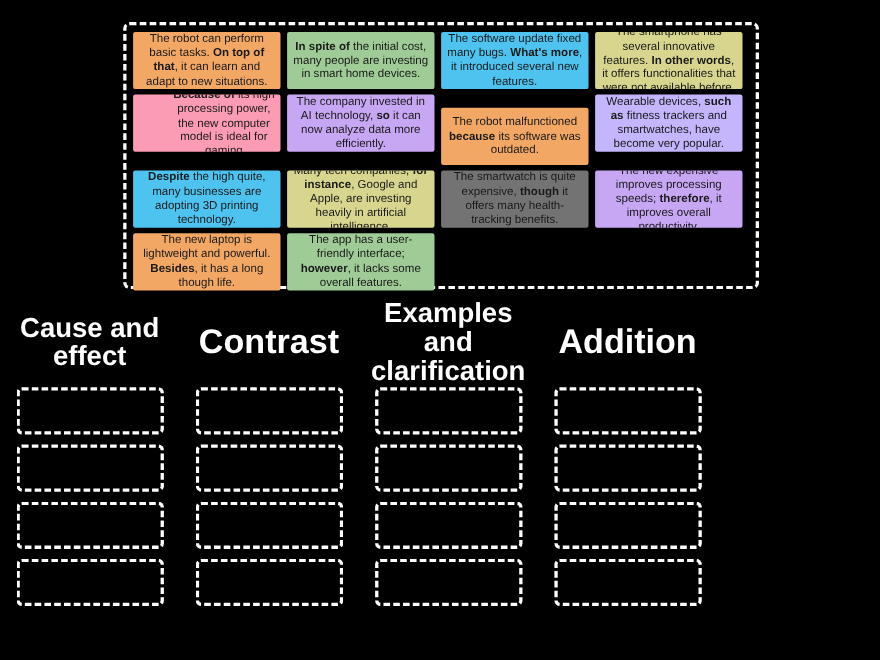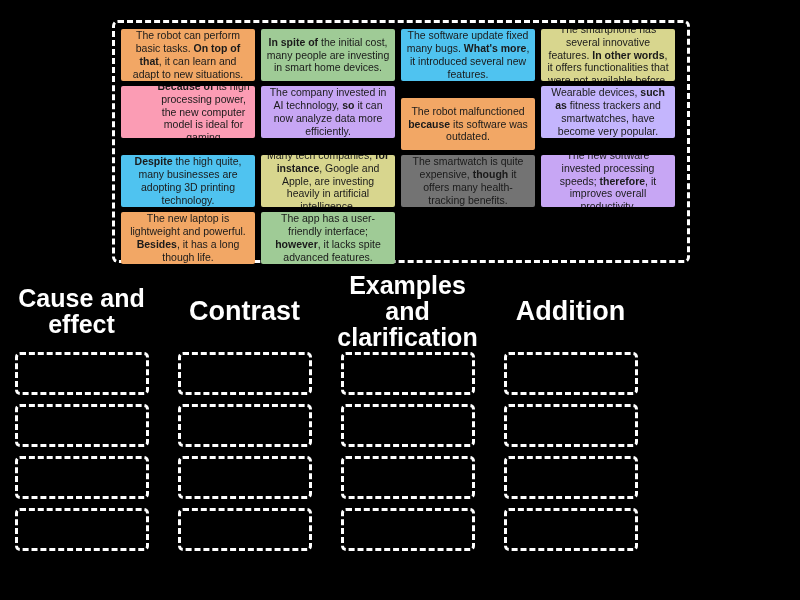--- a/index.html
+++ b/index.html
@@ -73,21 +73,21 @@
     text-align: center;
     line-height: 1.04;
     margin-bottom: 8px;
     height: 66px;
     display: flex;
     align-items: center;
     justify-content: center;
     width: 100%;
   }
   .col-title.two-line { font-size: 25px; }
-  .col-title.one-line { font-size: 27px; }
+  .col-title.one-line { font-size: 31px; }
 
   .dropzone-stack {
     display: flex;
     flex-direction: column;
     gap: 9px;
     width: 100%;
     align-items: center;
   }
   .dropzone {
     width: 134px;
@@ -129,27 +129,27 @@
       <div class="card" style="background: rgb(79, 195, 240);">
         <div><b>Despite</b><span> the high quite, many businesses are adopting 3D printing technology.</span></div>
       </div>
       <div class="card" style="background: rgb(216, 214, 142);">
         <div><span>Many tech companies, </span><b>for instance</b><span>, Google and Apple, are investing heavily in artificial intelligence.</span></div>
       </div>
       <div class="card" style="background: #737373;">
         <div><span>The smartwatch is quite expensive, </span><b>though</b><span> it offers many health-tracking benefits.</span></div>
       </div>
       <div class="card" style="background: rgb(199, 166, 244);">
-        <div><span>The new software invested processing speeds; </span><b>therefore</b><span>, it improves overall productivity.</span></div>
+        <div><span>The new expensive improves processing speeds; </span><b>therefore</b><span>, it improves overall productivity.</span></div>
       </div>
       <div class="card" style="background: rgb(242, 167, 101);">
         <div><span>The new laptop is lightweight and powerful. </span><b>Besides</b><span>, it has a long though life.</span></div>
       </div>
       <div class="card" style="background: rgb(159, 203, 150);">
-        <div><span>The app has a user-friendly interface; </span><b>however</b><span>, it lacks spite advanced features.</span></div>
+        <div><span>The app has a user-friendly interface; </span><b>however</b><span>, it lacks some overall features.</span></div>
       </div>
     </div>
 </div>
 
 <div id="columns">
     <div class="column">
       <div class="col-title two-line">Cause and effect</div>
       <div class="dropzone-stack">
         <div class="dropzone"></div>
         <div class="dropzone"></div>

